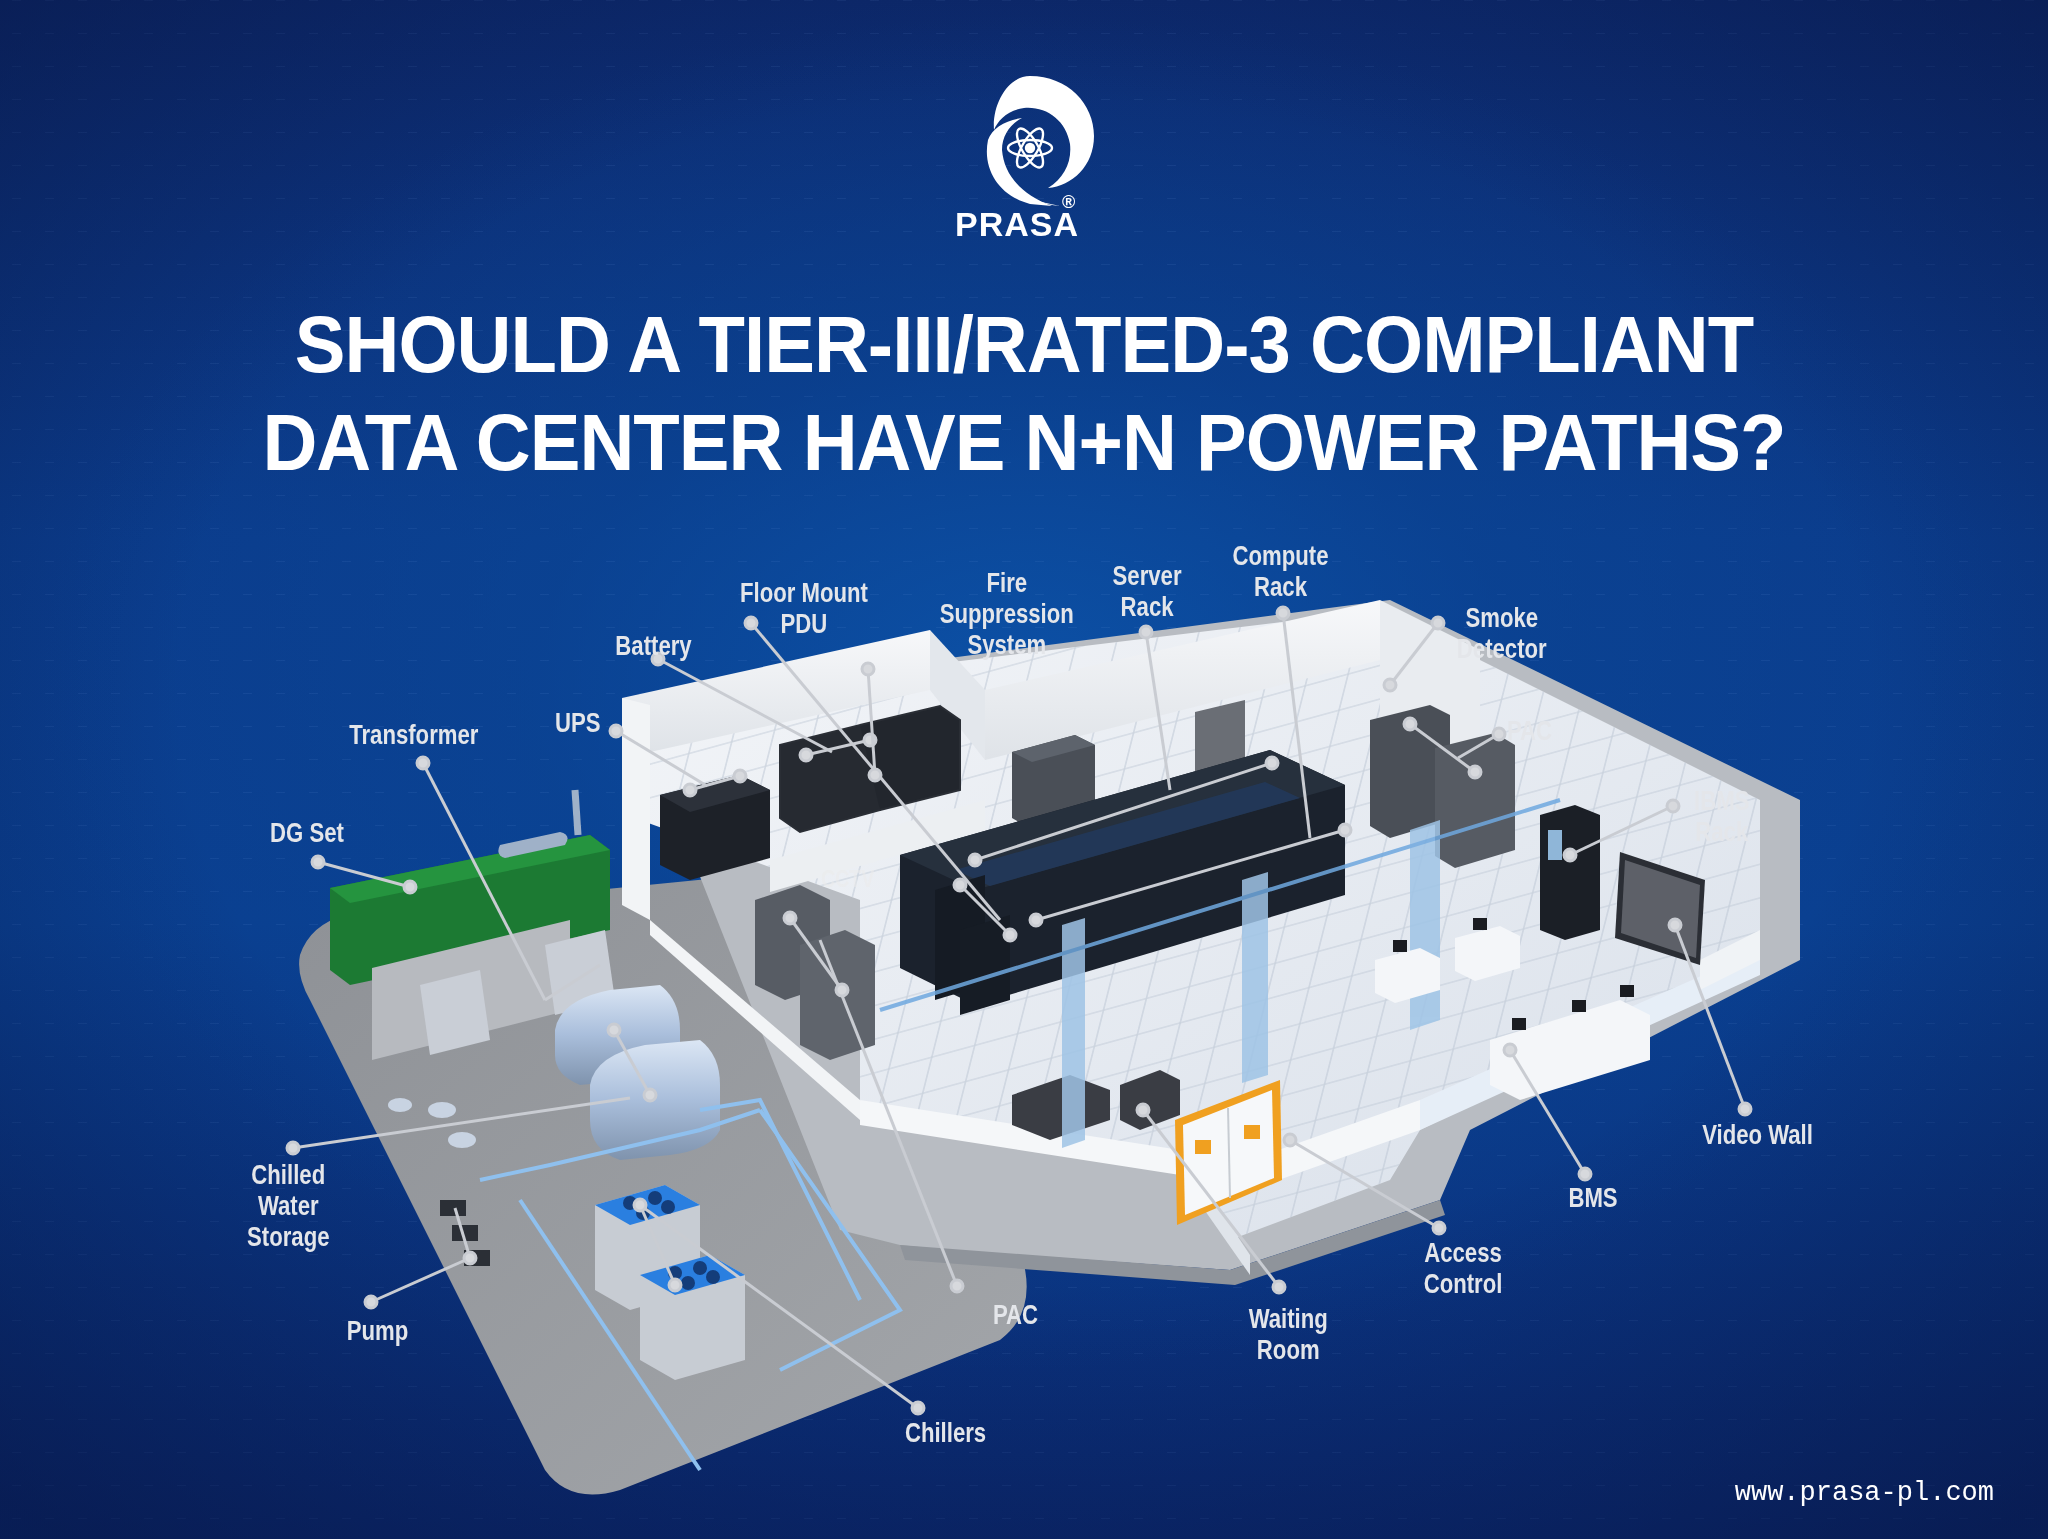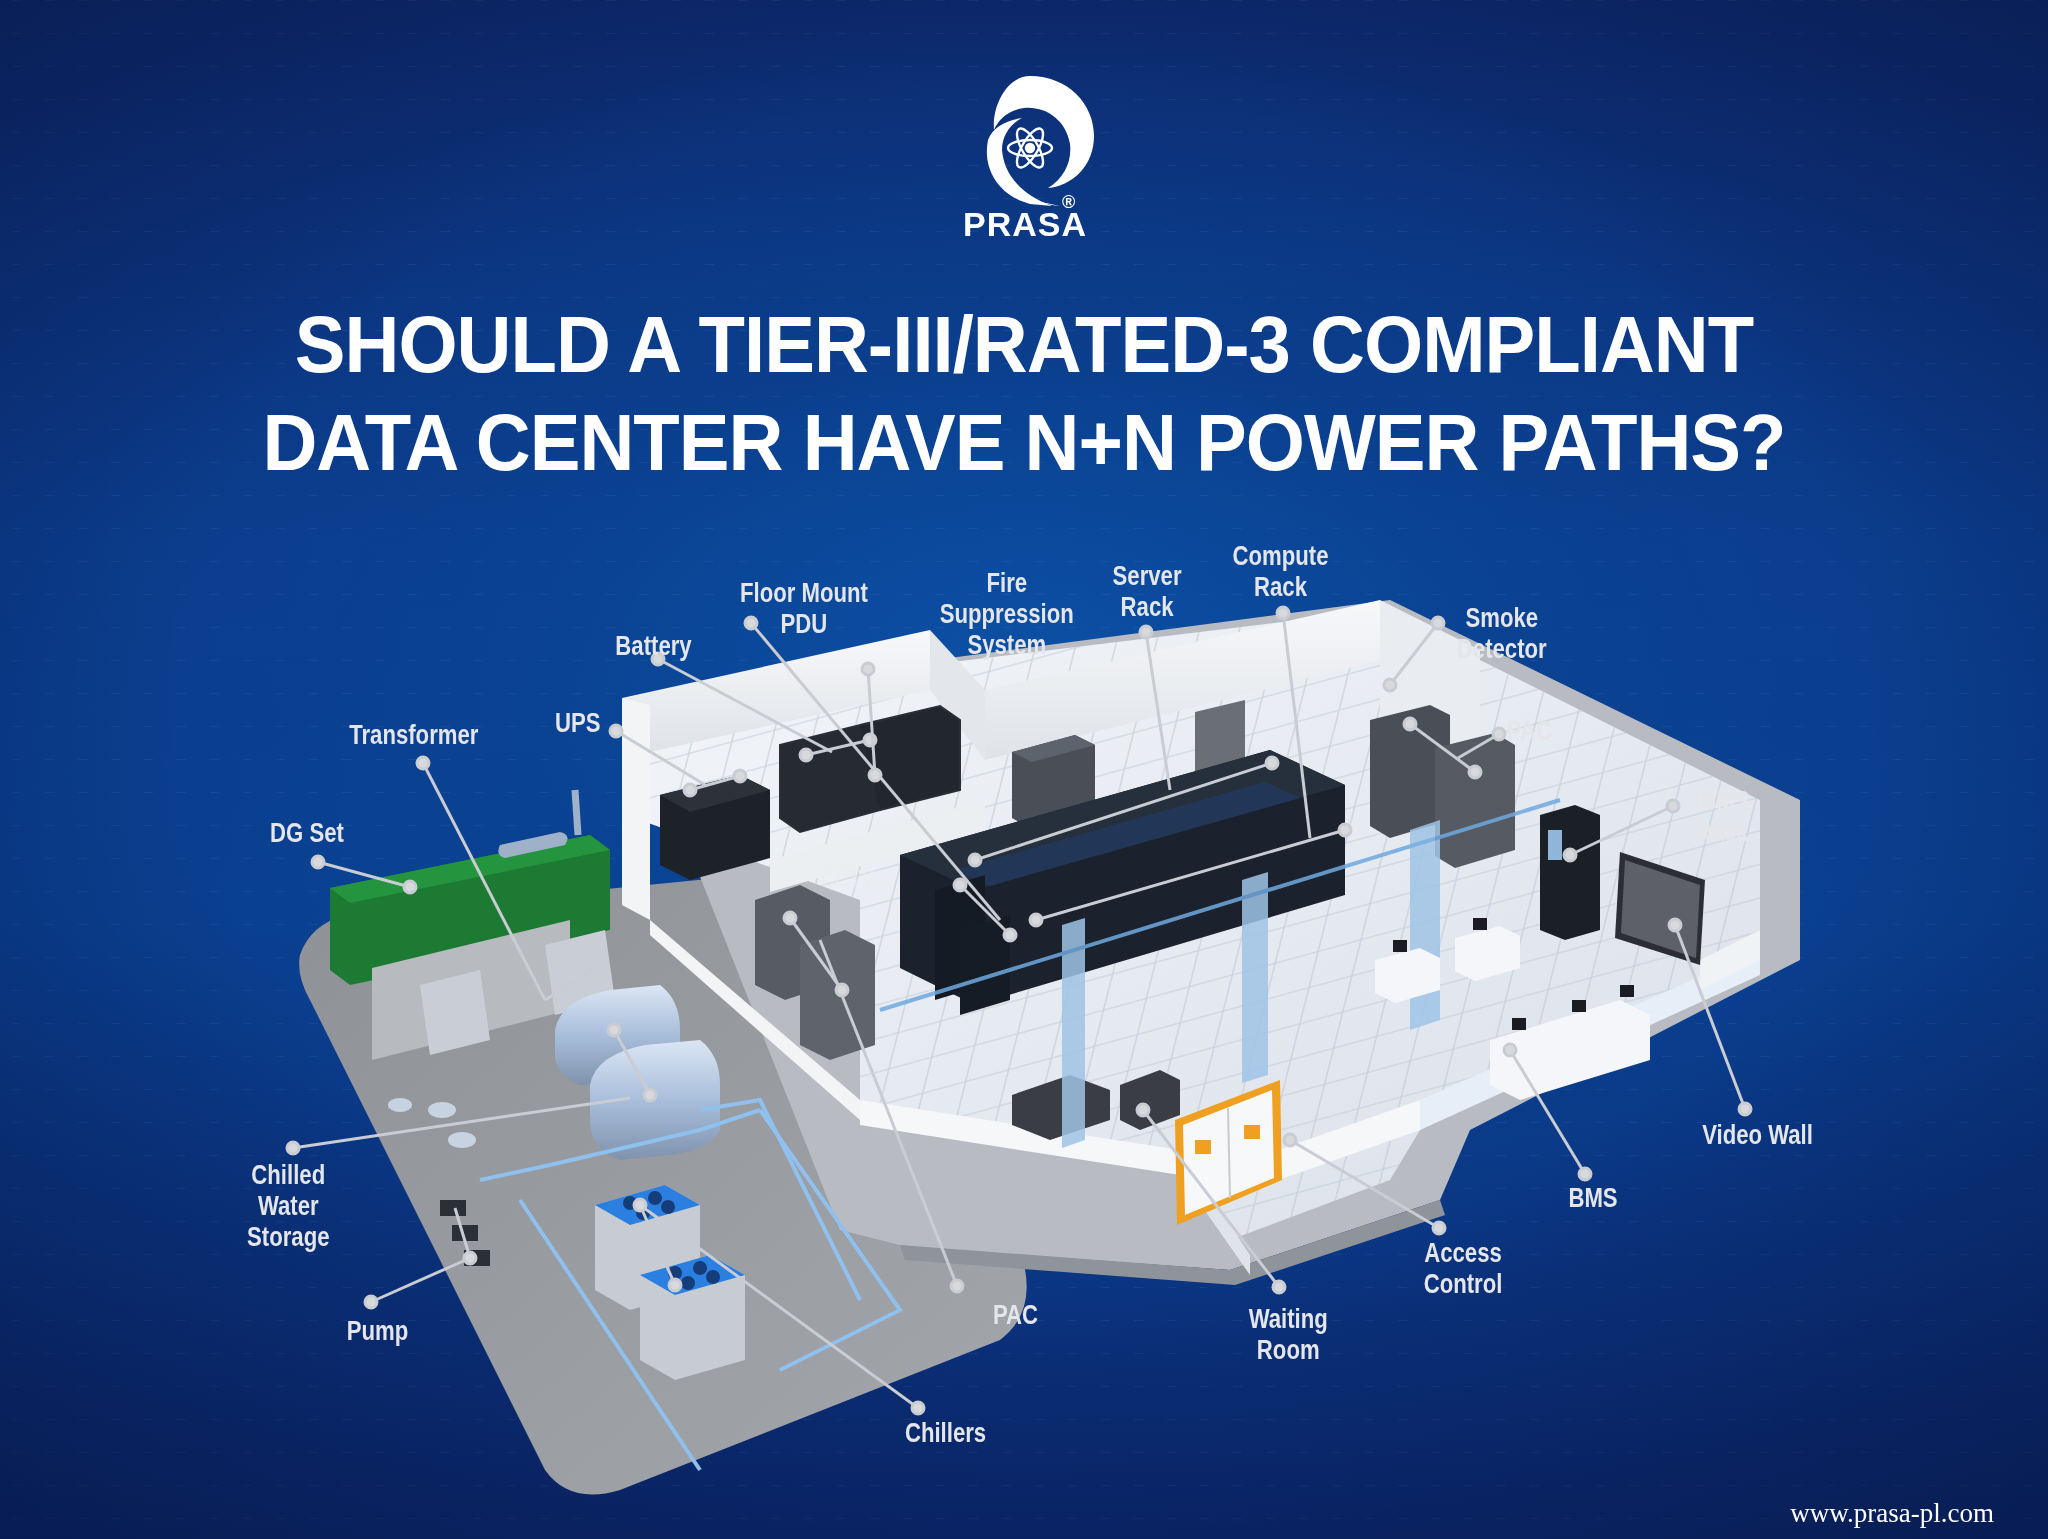--- a/index.html
+++ b/index.html
@@ -20,41 +20,40 @@
     mask-image: repeating-linear-gradient(90deg, transparent 0 12px, #000 12px 21px, transparent 21px 33px);
     pointer-events:none;
   }
   .vignette {
     position:absolute; inset:0; pointer-events:none;
     background: radial-gradient(ellipse 75% 70% at 50% 45%, rgba(0,0,0,0) 55%, rgba(6,18,60,0.55) 100%);
   }
   .logo { position:absolute; left:960px; top:70px; width:140px; height:180px; }
   .logo svg { width:140px; height:140px; display:block; }
   .brand {
-    position:absolute; left:955px; top:205px; width:140px; text-align:center;
+    position:absolute; left:955px; top:205px; width:140px; text-align:left;
     color:#fff; font-weight:700; font-size:34px; letter-spacing:1px;
   }
   .reg { position:absolute; left:1062px; top:192px; color:#fff; font-size:18px; font-weight:700; }
   .title {
     position:absolute; left:0; right:0; top:296px; text-align:center;
     color:#fff; font-weight:700; font-size:80px; line-height:98px;
     letter-spacing:-1px; transform:scaleX(0.95);
   }
   .title .line { display:block; }
   .scene { position:absolute; left:0; top:0; width:2048px; height:1539px; }
   .lbl {
     position:absolute; color:#e4e6ea; font-weight:700; font-size:27px; line-height:31px;
     text-align:center; transform:scaleX(0.82); transform-origin:center top; white-space:nowrap;
   }
   .lbl span { display:block; }
   .cctv { position:absolute; left:815px; top:865px; color:rgba(235,235,235,0.55); font-weight:700; font-size:24px; transform:scaleX(0.82); }
   .url {
     position:absolute; right:54px; top:1478px; color:#fff; font-size:27px;
-    font-family:Liberation Serif, serif;
-    margin-top:20px;
+    font-family:Liberation Mono, monospace;
   }
 </style>
 </head>
 <body>
 
 <div class="grid"></div>
 <div class="vignette"></div>
 
 <div class="logo">
   <svg viewBox="0 0 140 140">

